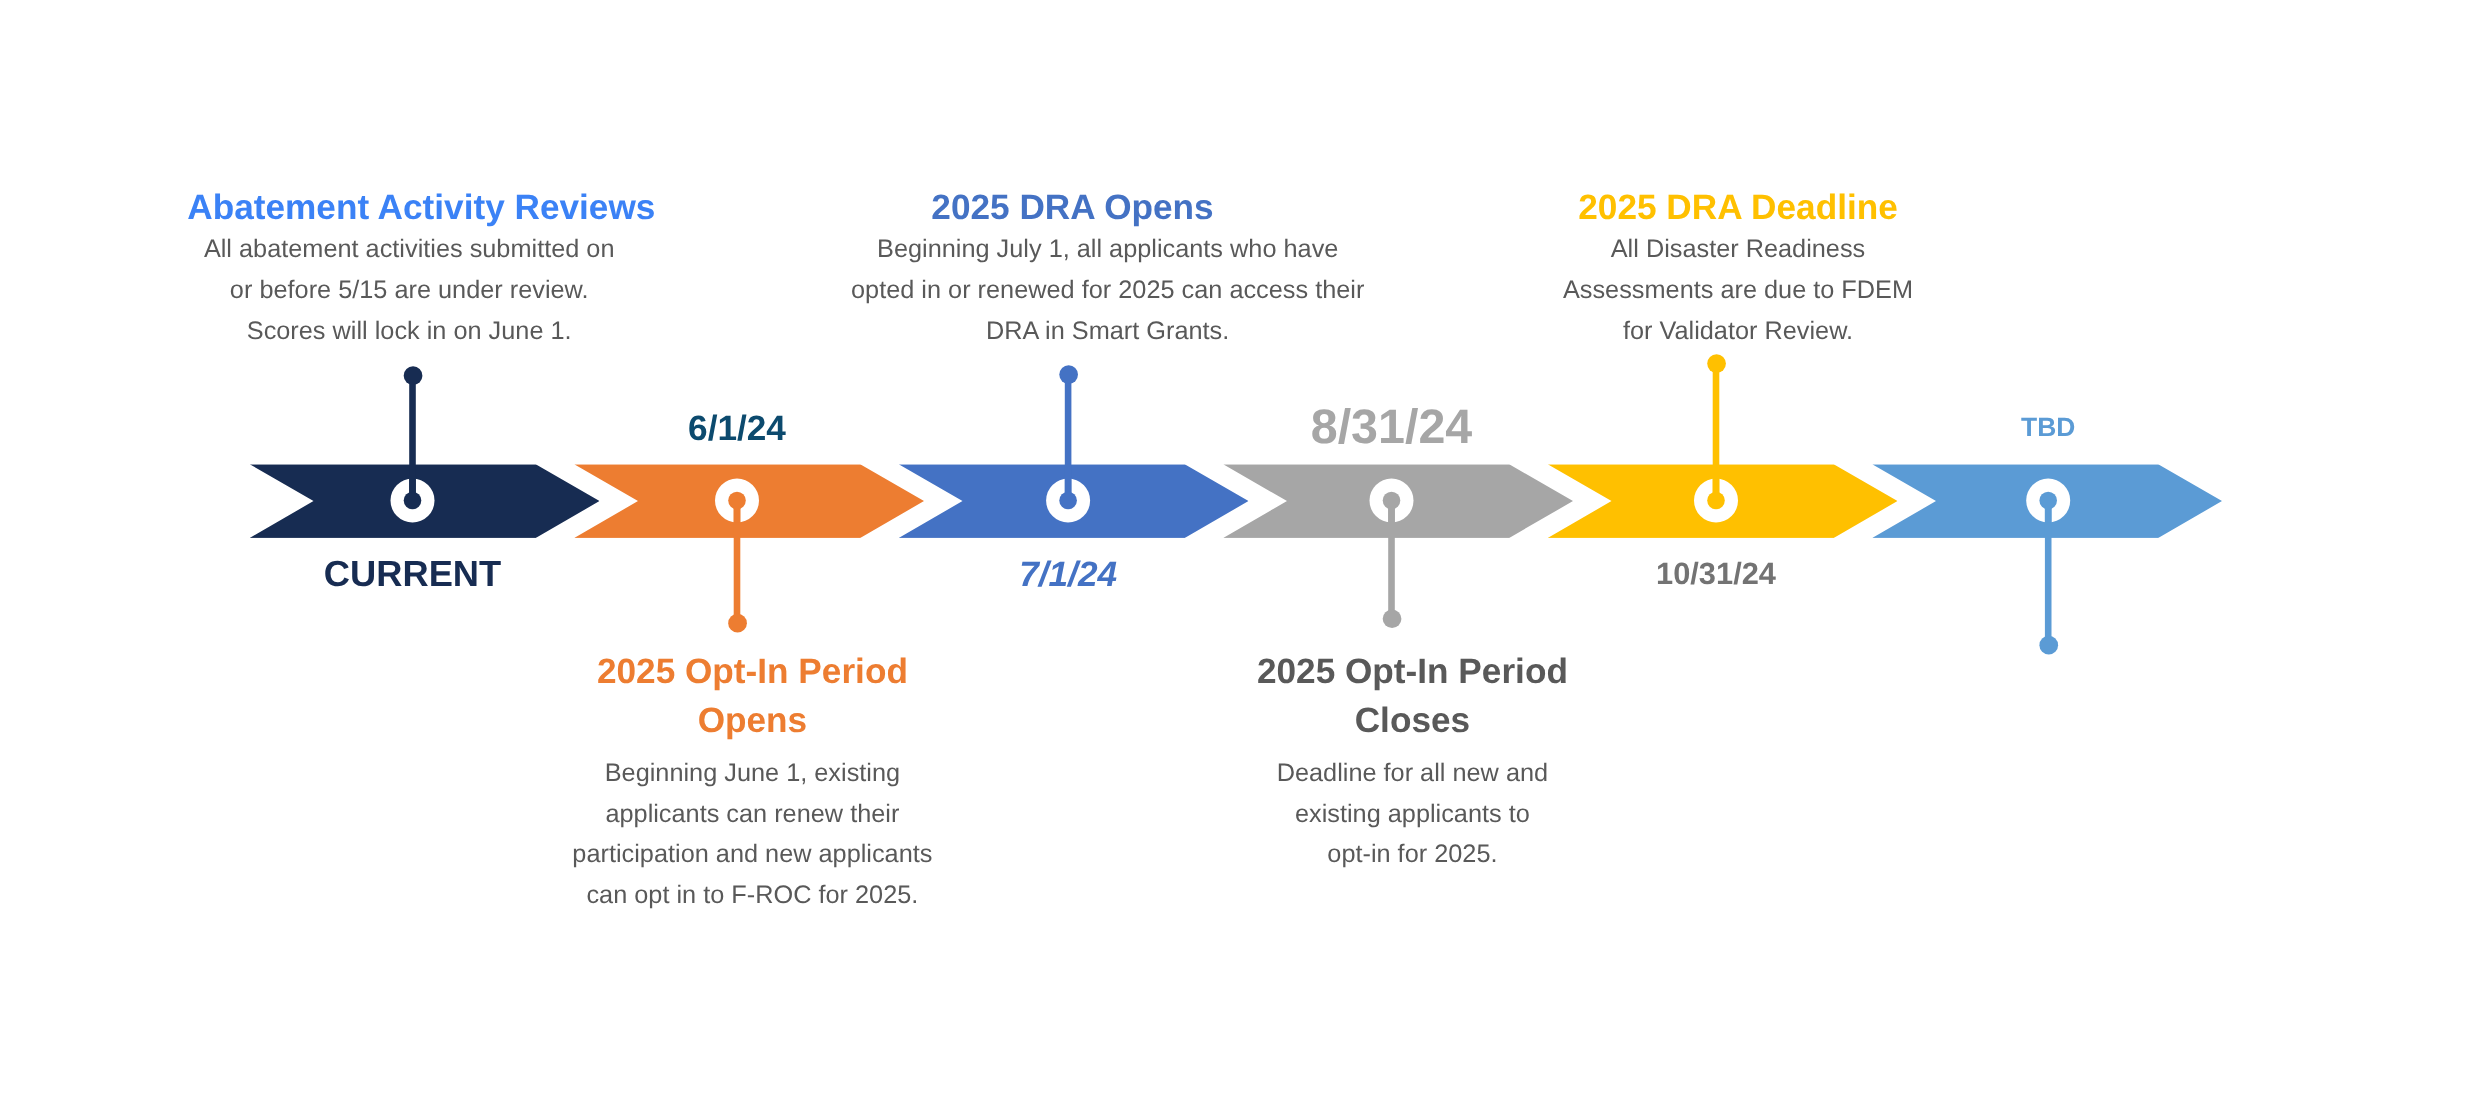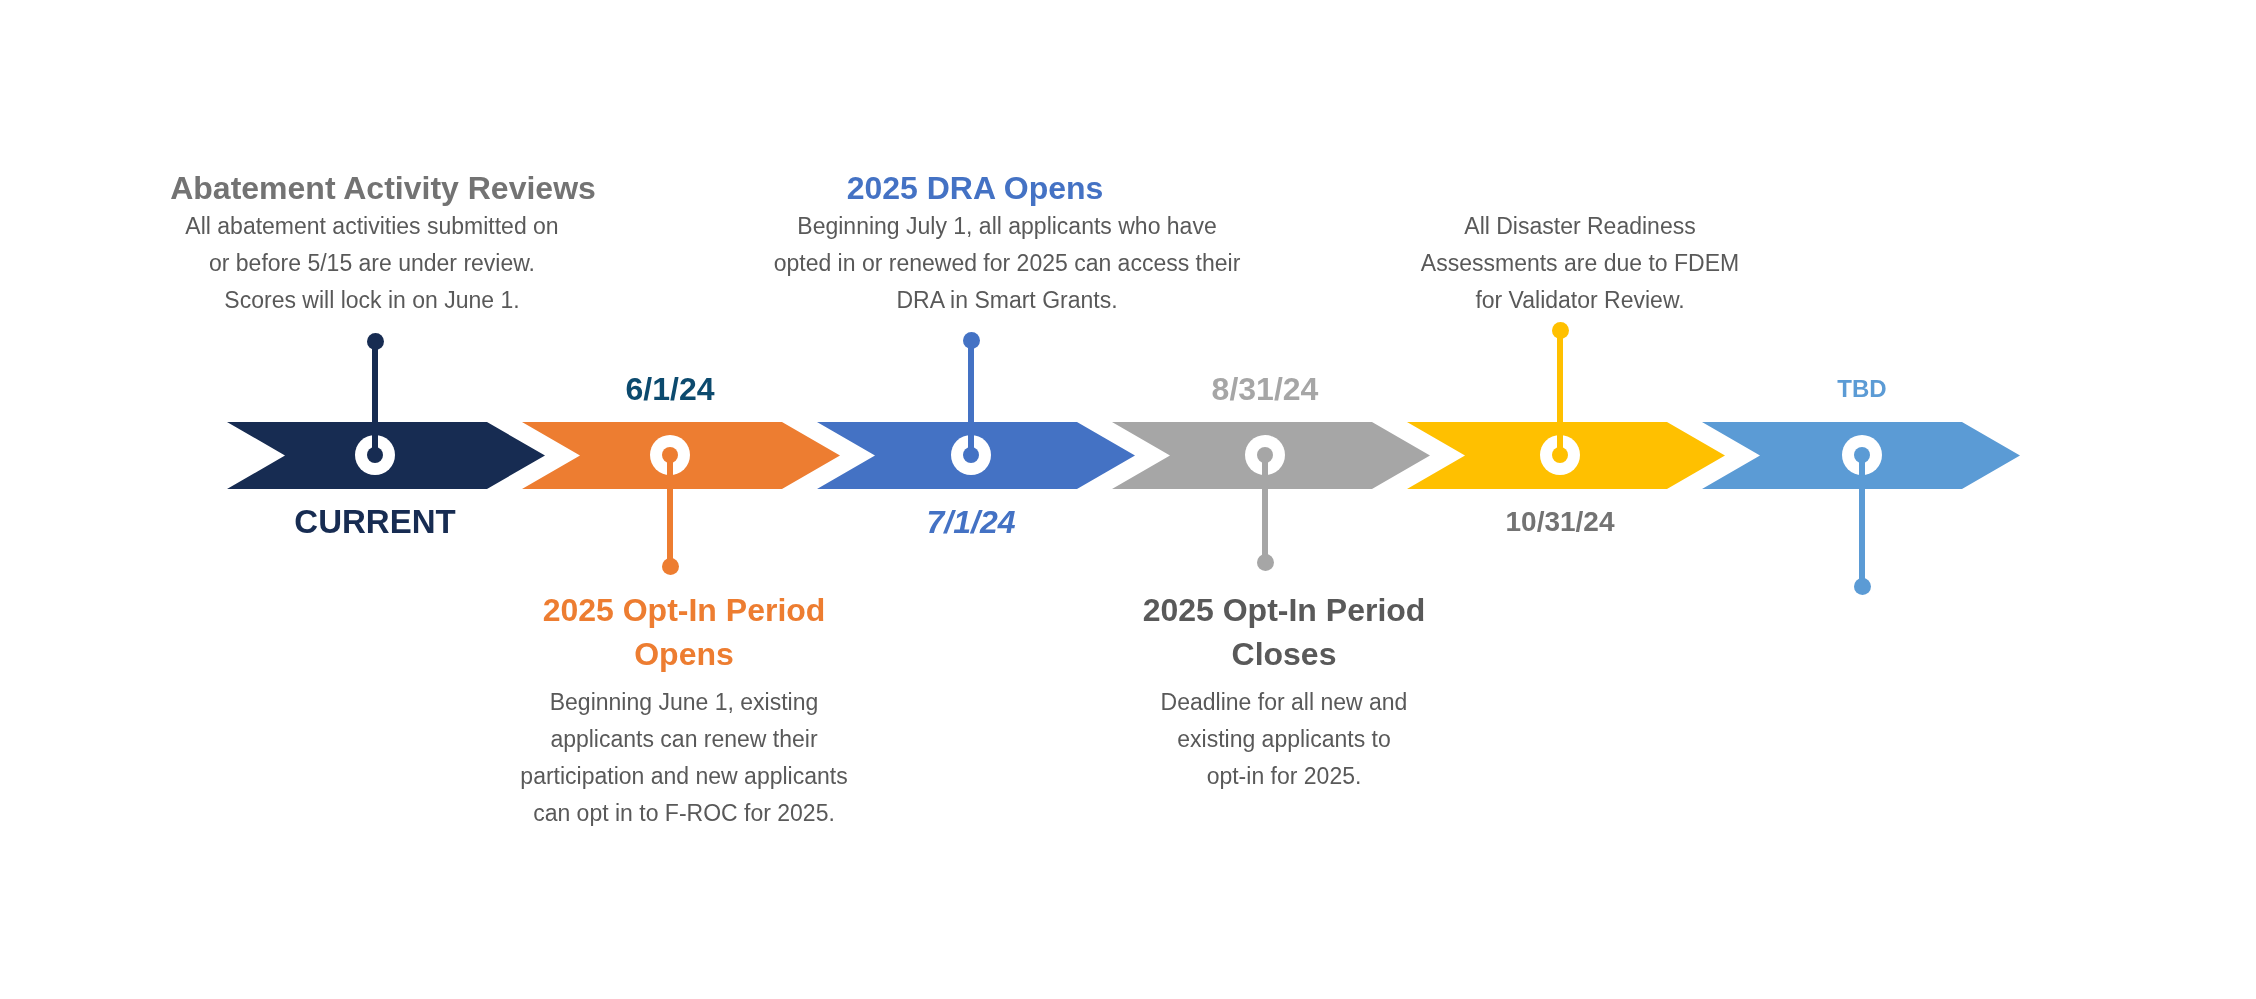--- a/index.html
+++ b/index.html
@@ -33,21 +33,21 @@
 <body>
 
 <div id="canvas" style="width: 2256px; height: 999px; background: rgb(255, 255, 255);">
     <div class="chevron" style="left: 227px; top: 422px; width: 318px; height: 67px; background: rgb(23, 44, 82); clip-path: polygon(0% 0%, 81.76% 0%, 100% 50%, 81.76% 100%, 0% 100%, 18.24% 50%);"></div>
     <div class="conn-line" style="left: 372px; top: 341px; width: 6px; height: 114px; background: rgb(23, 44, 82); z-index: 3;"></div>
     <div class="donut" style="left: 355px; top: 435px; width: 40px; height: 40px; z-index: 2;"></div>
     <div class="conn-line" style="left: 372px; top: 435px; width: 6px; height: 20px; background: rgb(23, 44, 82); z-index: 4;"></div>
     <div class="center-dot" style="left: 367px; top: 447px; width: 16px; height: 16px; background: rgb(23, 44, 82); z-index: 5;"></div>
     <div class="conn-cap" style="left: 366.5px; top: 332.5px; width: 17px; height: 17px; background: rgb(23, 44, 82); z-index: 4;"></div>
     <div class="date-label" style="left: 375px; top: 503px; color: rgb(23, 44, 82); font-size: 33px;">CURRENT</div>
-    <div class="callout-title" style="left: 383px; top: 166px; color: #737373;">Abatement Activity Reviews</div>
+    <div class="callout-title" style="left: 383px; top: 166px; color: #3b82f6;">Abatement Activity Reviews</div>
     <div class="callout-body" style="left: 372px; top: 208px; text-align: center;">All abatement activities submitted on
 or before 5/15 are under review.
 Scores will lock in on June 1.</div>
     <div class="chevron" style="left: 522px; top: 422px; width: 318px; height: 67px; background: rgb(237, 125, 49); clip-path: polygon(0% 0%, 81.76% 0%, 100% 50%, 81.76% 100%, 0% 100%, 18.24% 50%);"></div>
     <div class="conn-line" style="left: 667px; top: 455px; width: 6px; height: 111px; background: rgb(237, 125, 49); z-index: 3;"></div>
     <div class="donut" style="left: 650px; top: 435px; width: 40px; height: 40px; z-index: 2;"></div>
     <div class="conn-line" style="left: 667px; top: 455px; width: 6px; height: 20px; background: rgb(237, 125, 49); z-index: 4;"></div>
     <div class="center-dot" style="left: 662px; top: 447px; width: 16px; height: 16px; background: rgb(237, 125, 49); z-index: 5;"></div>
     <div class="conn-cap" style="left: 661.5px; top: 557.5px; width: 17px; height: 17px; background: rgb(237, 125, 49); z-index: 4;"></div>
     <div class="date-label" style="left: 670px; top: 370px; color: #0c4a6e; font-size: 32px;">6/1/24</div>
@@ -67,33 +67,34 @@
     <div class="callout-title" style="left: 975px; top: 166px; color: rgb(68, 114, 196);">2025 DRA Opens</div>
     <div class="callout-body" style="left: 975px; top: 208px; margin-left: 32px;">Beginning July 1, all applicants who have
 opted in or renewed for 2025 can access their
 DRA in Smart Grants.</div>
     <div class="chevron" style="left: 1112px; top: 422px; width: 318px; height: 67px; background: rgb(166, 166, 166); clip-path: polygon(0% 0%, 81.76% 0%, 100% 50%, 81.76% 100%, 0% 100%, 18.24% 50%);"></div>
     <div class="conn-line" style="left: 1262px; top: 455px; width: 6px; height: 107px; background: rgb(166, 166, 166); z-index: 3;"></div>
     <div class="donut" style="left: 1245px; top: 435px; width: 40px; height: 40px; z-index: 2;"></div>
     <div class="conn-line" style="left: 1262px; top: 455px; width: 6px; height: 20px; background: rgb(166, 166, 166); z-index: 4;"></div>
     <div class="center-dot" style="left: 1257px; top: 447px; width: 16px; height: 16px; background: rgb(166, 166, 166); z-index: 5;"></div>
     <div class="conn-cap" style="left: 1256.5px; top: 553.5px; width: 17px; height: 17px; background: rgb(166, 166, 166); z-index: 4;"></div>
-    <div class="date-label" style="left: 1265px; top: 370px; color: rgb(166, 166, 166); font-size: 32px;">8/31/24</div>
+    <div class="date-label" style="left: 1265px; top: 370px; color: rgb(166, 166, 166); font-size: 44px;">8/31/24</div>
     <div class="callout-title" style="left: 1284px; top: 588px; color: rgb(89, 89, 89);">2025 Opt-In Period
 Closes</div>
     <div class="callout-body" style="left: 1284px; top: 684px;">Deadline for all new and
 existing applicants to
 opt-in for 2025.</div>
     <div class="chevron" style="left: 1407px; top: 422px; width: 318px; height: 67px; background: rgb(255, 192, 0); clip-path: polygon(0% 0%, 81.76% 0%, 100% 50%, 81.76% 100%, 0% 100%, 18.24% 50%);"></div>
     <div class="conn-line" style="left: 1557px; top: 330px; width: 6px; height: 125px; background: rgb(255, 192, 0); z-index: 3;"></div>
     <div class="donut" style="left: 1540px; top: 435px; width: 40px; height: 40px; z-index: 2;"></div>
     <div class="conn-line" style="left: 1557px; top: 435px; width: 6px; height: 20px; background: rgb(255, 192, 0); z-index: 4;"></div>
     <div class="center-dot" style="left: 1552px; top: 447px; width: 16px; height: 16px; background: rgb(255, 192, 0); z-index: 5;"></div>
     <div class="conn-cap" style="left: 1551.5px; top: 321.5px; width: 17px; height: 17px; background: rgb(255, 192, 0); z-index: 4;"></div>
     <div class="date-label" style="left: 1560px; top: 503px; color: #737373; font-size: 28px;">10/31/24</div>
+    <div class="callout-title" style="left: 1580px; top: 166px; color: rgb(255, 192, 0);">2025 DRA Deadline</div>
     <div class="callout-body" style="left: 1580px; top: 208px;">All Disaster Readiness
 Assessments are due to FDEM
 for Validator Review.</div>
     <div class="chevron" style="left: 1702px; top: 422px; width: 318px; height: 67px; background: rgb(91, 155, 213); clip-path: polygon(0% 0%, 81.76% 0%, 100% 50%, 81.76% 100%, 0% 100%, 18.24% 50%);"></div>
     <div class="conn-line" style="left: 1859px; top: 455px; width: 6px; height: 131px; background: rgb(91, 155, 213); z-index: 3;"></div>
     <div class="donut" style="left: 1842px; top: 435px; width: 40px; height: 40px; z-index: 2;"></div>
     <div class="conn-line" style="left: 1859px; top: 455px; width: 6px; height: 20px; background: rgb(91, 155, 213); z-index: 4;"></div>
     <div class="center-dot" style="left: 1854px; top: 447px; width: 16px; height: 16px; background: rgb(91, 155, 213); z-index: 5;"></div>
     <div class="conn-cap" style="left: 1853.5px; top: 577.5px; width: 17px; height: 17px; background: rgb(91, 155, 213); z-index: 4;"></div>
     <div class="date-label" style="left: 1862px; top: 370px; color: rgb(91, 155, 213); font-size: 24px;">TBD</div>

